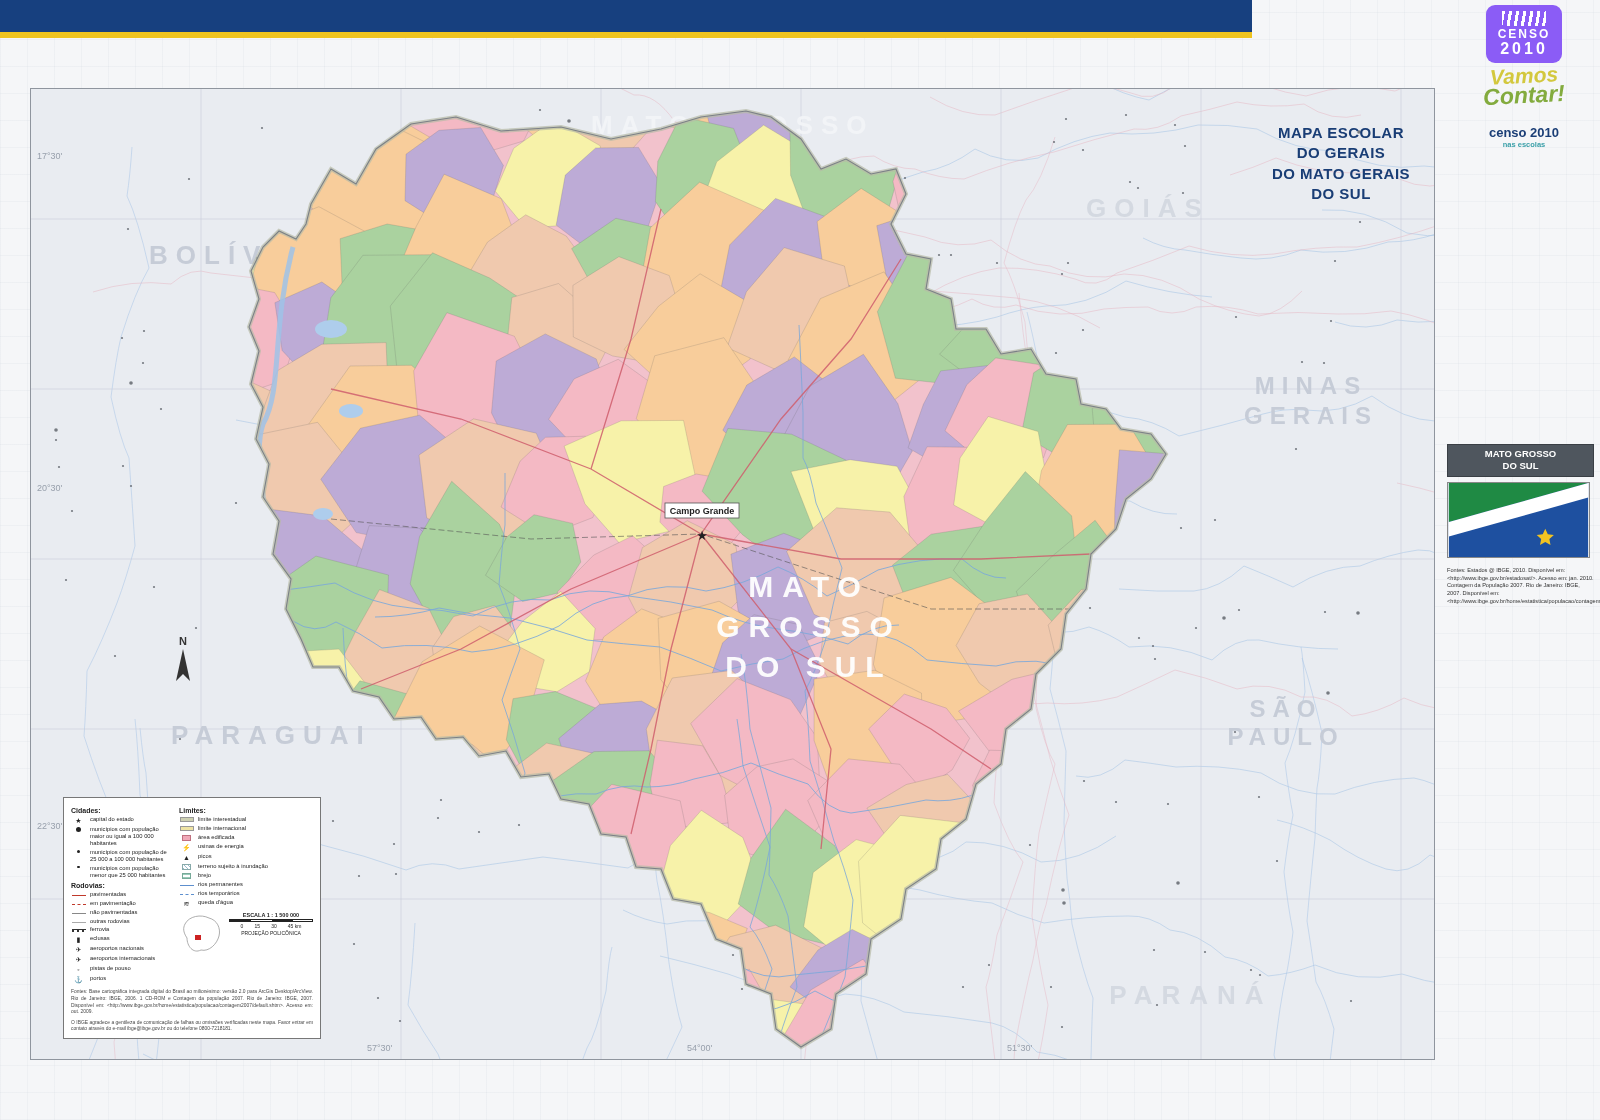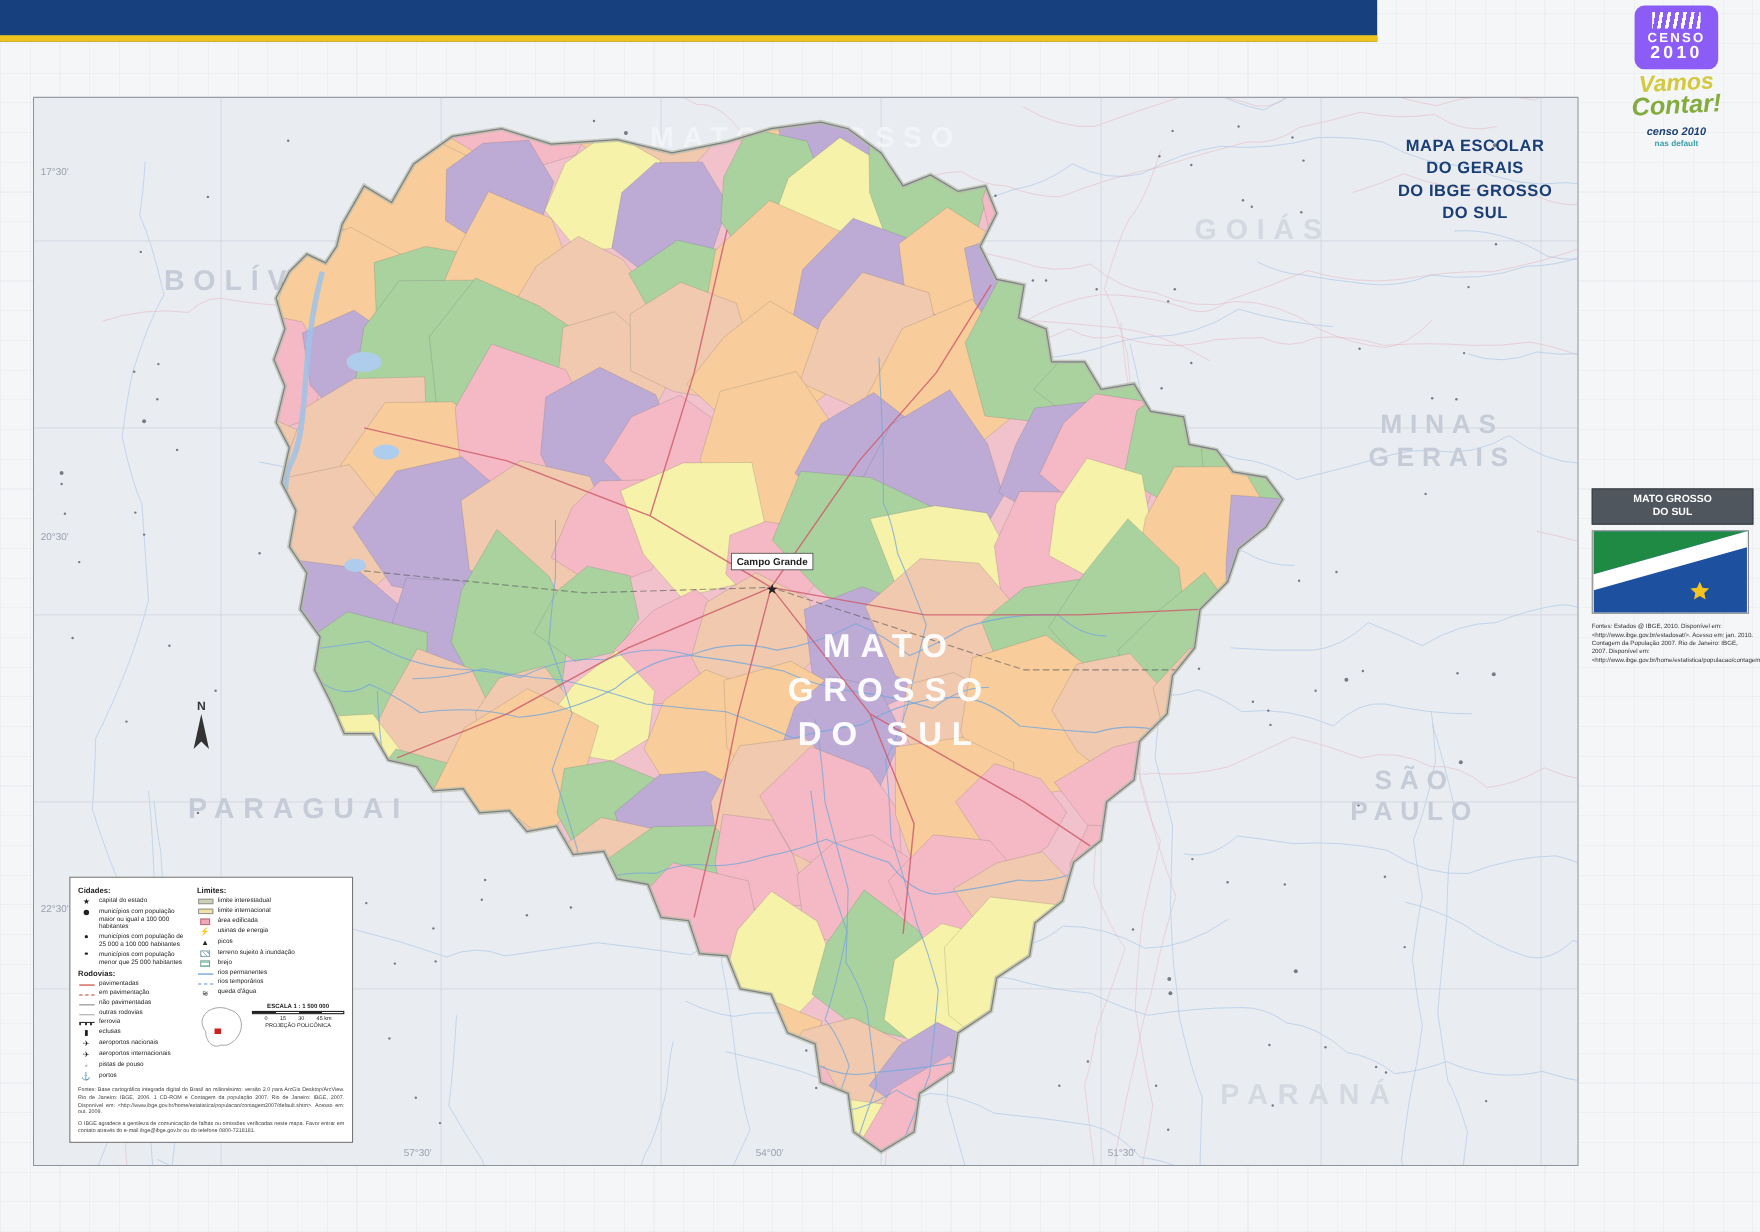--- a/index.html
+++ b/index.html
@@ -34,21 +34,21 @@
   .censo { position:absolute; left:1452px; top:5px; width:144px; text-align:center; }
   .censo-badge { display:inline-block; background:#8b5cf6; border-radius:9px; padding:6px 12px 5px; }
   .censo-hatch { width:44px; height:15px; margin:0 auto 2px;
     background:repeating-linear-gradient(100deg,#fff 0 3px, transparent 3px 7px); }
   .censo-word { color:#fff; font-weight:bold; font-size:12px; letter-spacing:2px; line-height:1; }
   .censo-year { color:#fff; font-weight:bold; font-size:16px; letter-spacing:3px; line-height:1.1; }
   .vamos { margin-top:4px; font-style:italic; font-weight:bold; font-size:21px; color:#d3c83e;
     line-height:.85; transform:rotate(-3deg); }
   .contar { font-style:italic; font-weight:bold; font-size:23px; color:#83ab3e;
     line-height:1; transform:rotate(-3deg); }
-  .censo-sub1 { margin-top:8px; font-size:10px; font-weight:bold; color:#1b3e76;font-style:italic; }
+  .censo-sub1 { margin-top:18px; font-size:13px; font-weight:bold; color:#1b3e76; }
   .censo-sub2 { font-size:7.5px; font-weight:bold; color:#3a9fa8; }
 
   
   .map-frame { position:absolute; left:30px; top:88px; width:1405px; height:972px;
     background:#e9ecf1; border:1px solid #8f959e; }
   .map-frame svg.main { position:absolute; left:0; top:0; }
 
   
   .map-title { position:absolute; left:1210px; top:34px; width:200px; text-align:center;
     color:#193d75; font-weight:bold; font-size:15px; line-height:1.35; letter-spacing:.5px; }
@@ -135,21 +135,21 @@
 
   <div class="censo">
     <div class="censo-badge">
       <div class="censo-hatch"></div>
       <div class="censo-word">CENSO</div>
       <div class="censo-year">2010</div>
     </div>
     <div class="vamos">Vamos</div>
     <div class="contar">Contar!</div>
     <div class="censo-sub1">censo 2010</div>
-    <div class="censo-sub2">nas default</div>
+    <div class="censo-sub2">nas escolas</div>
   </div>
 
   <div class="map-frame">
     <svg class="main" id="map-svg" width="1403" height="970" viewBox="0 0 1403 970" font-family="Liberation Sans, sans-serif">
       <defs>
         <path id="statePath" d="M280,115 L300,80 L325,95 L345,60 L380,35 L425,28 L470,42 L530,38 L580,50 L630,40 L670,28 L715,22 L740,28 L770,50 L790,80 L815,70 L840,85 L865,80 L875,105 L860,135 L875,165 L900,170 L895,200 L920,210 L925,240 L955,240 L970,265 L1000,260 L1015,285 L1045,290 L1050,315 L1075,320 L1090,340 L1120,345 L1135,365 L1120,390 L1095,410 L1085,440 L1060,465 L1055,500 L1035,525 L1030,560 L1005,585 L1000,620 L975,640 L970,675 L945,695 L935,730 L910,750 L905,780 L875,800 L870,830 L840,850 L835,885 L805,905 L800,940 L770,958 L745,940 L740,905 L715,895 L710,860 L685,850 L670,815 L642,810 L630,780 L605,778 L595,748 L570,745 L558,715 L530,710 L518,685 L490,688 L475,662 L448,667 L432,648 L405,650 L390,628 L363,630 L348,608 L322,602 L308,578 L282,578 L270,550 L255,520 L260,490 L242,465 L248,432 L232,408 L238,375 L225,350 L232,318 L220,295 L228,262 L218,238 L228,210 L220,182 L232,158 L248,142 L265,150 L275,135 Z"></path>
         <clipPath id="clipState">
             <use href="#statePath"></use>
           </clipPath>
       </defs>
@@ -640,21 +640,21 @@
 
       <g>
         <text x="152" y="556" font-size="11" font-weight="bold" fill="#333" text-anchor="middle">N</text>
         <polygon points="152,560 145,592 152,585 159,592" fill="#333"></polygon>
       </g>
     </svg>
 
     <div class="map-title">
       <div>MAPA ESCOLAR</div>
       <div>DO GERAIS</div>
-      <div>DO IBGE GROSSO</div>
+      <div>DO MATO GERAIS</div>
       <div>DO SUL</div>
     </div>
 
     <div class="legend">
       <div class="lg-cols">
         <div class="lg-col">
           <div class="lg-h">Cidades:</div>
           <div class="lg-row">
               <span class="sw">★</span>
               <span class="lg-t">capital do estado</span>

